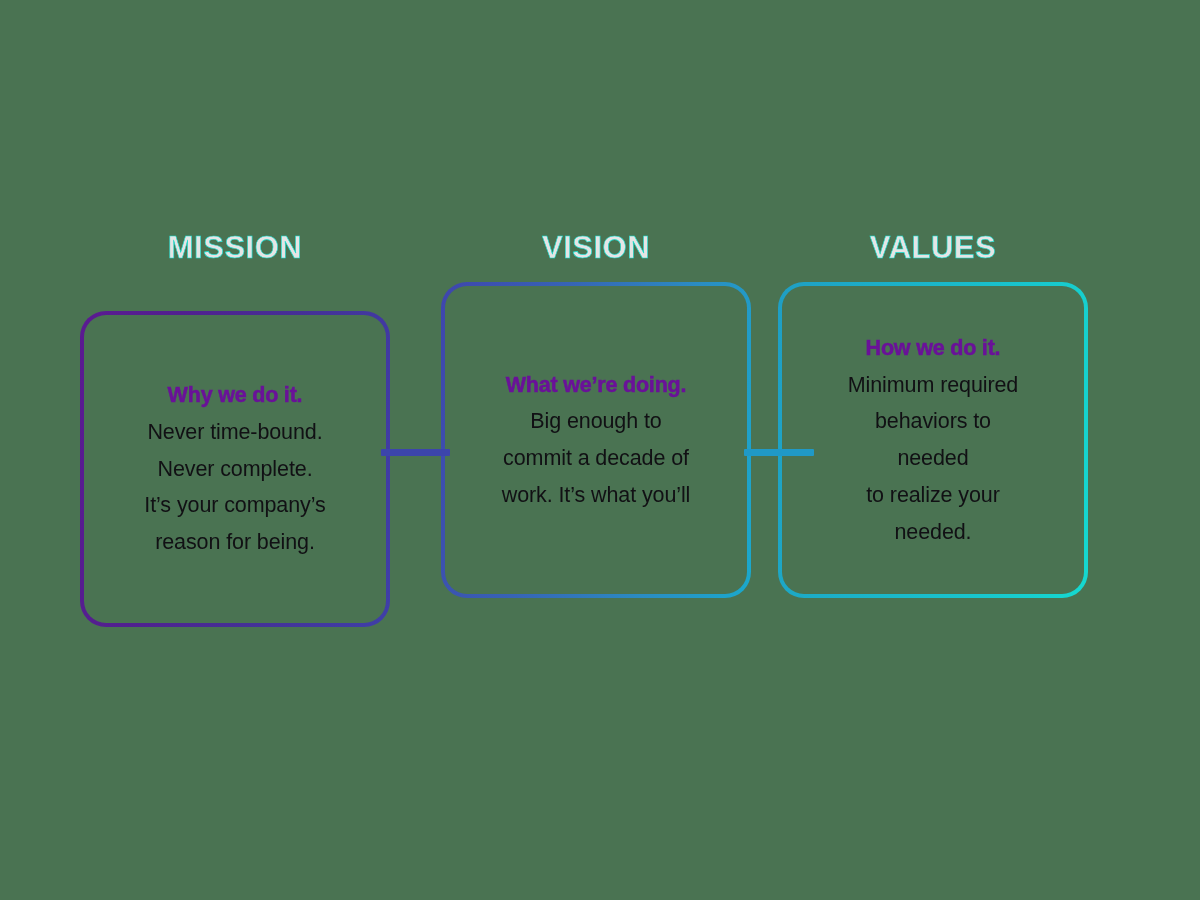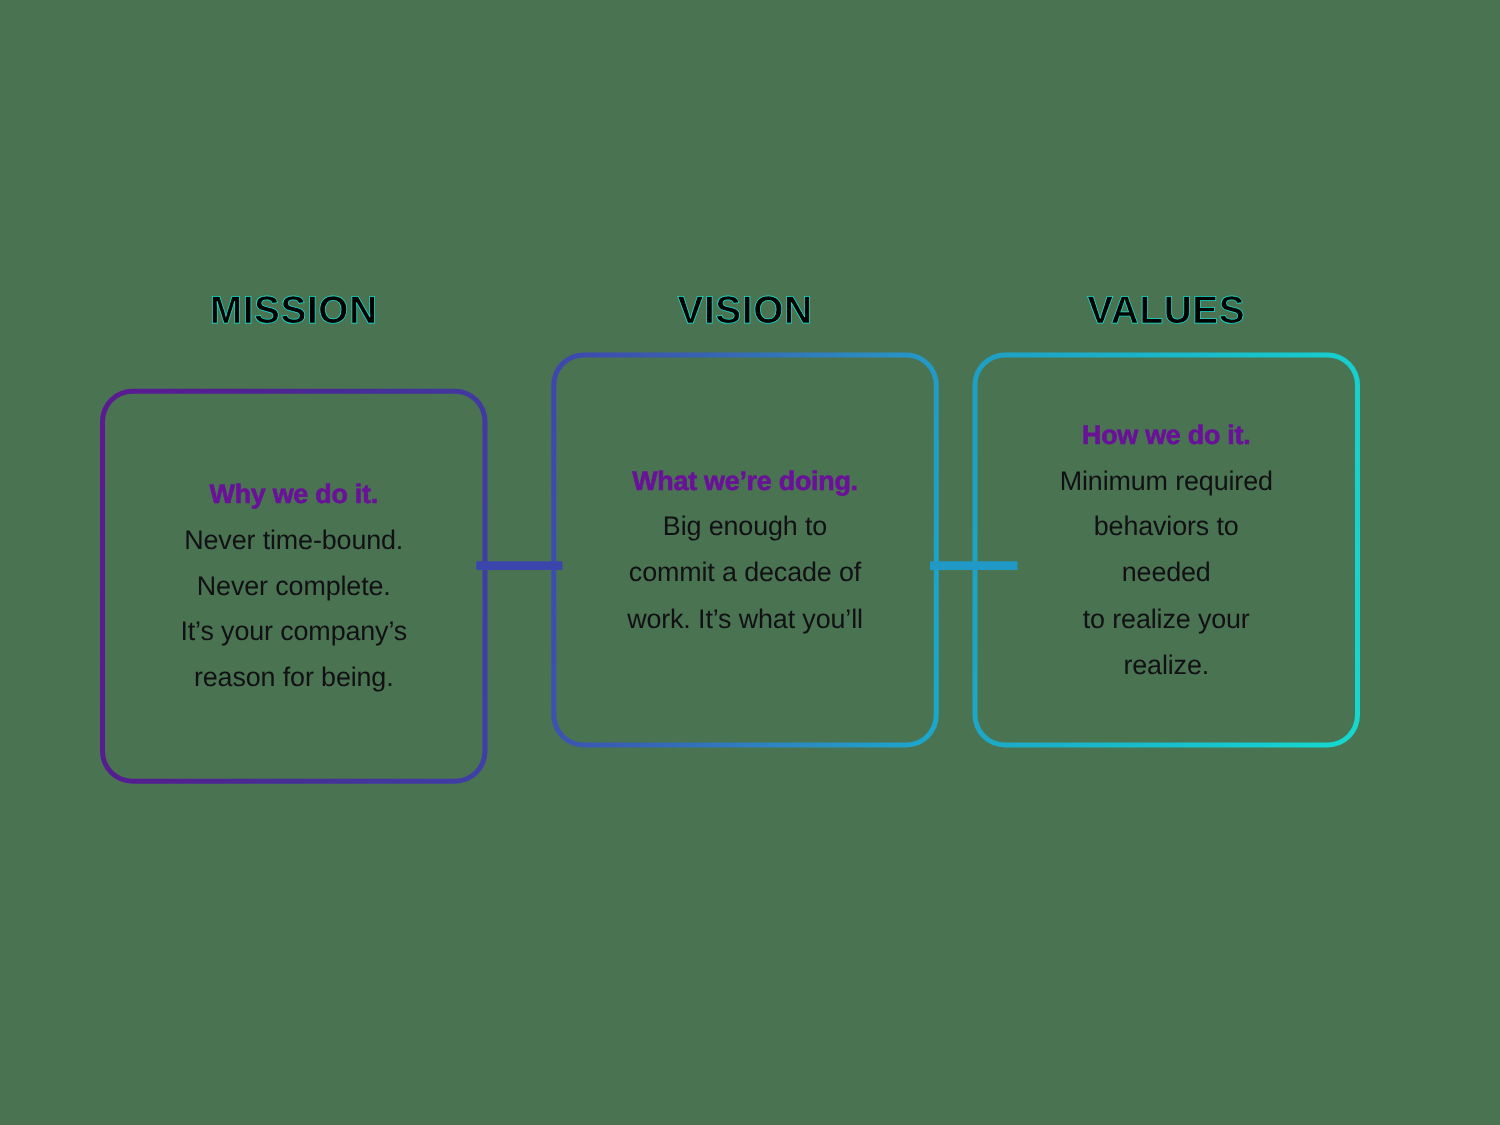--- a/index.html
+++ b/index.html
@@ -29,21 +29,21 @@
   .col-1 { left: 80px;  }
   .col-2 { left: 441px; }
   .col-3 { left: 778px; }
 
   .col-heading {
     text-align: center;
     font-size: 31px;
     font-weight: 800;
     letter-spacing: 0.5px;
     line-height: 1;
-    color: #000000;
+    color: #e5e5e5;
     margin: 0 0 19px 0;
     -webkit-text-stroke: 0.6px #16e0d2;
   }
 
   
   .card {
     position: relative;
     width: 310px;
     height: 316px;
     border-radius: 26px;
@@ -129,21 +129,21 @@
   <div class="column col-3">
     <div class="col-heading">VALUES</div>
     <div class="card card-3">
       <div class="card-inner">
         <div class="card-text">
           <span class="lead">How we do it.</span>
           <span class="ln">Minimum required</span>
           <span class="ln">behaviors to</span>
           <span class="ln">needed</span>
           <span class="ln">to realize your</span>
-          <span class="ln">realize.</span>
+          <span class="ln">needed.</span>
         </div>
       </div>
     </div>
   </div>
 
   <div class="connector connector-1"></div>
   <div class="connector connector-2"></div>
 
 </div>
 

